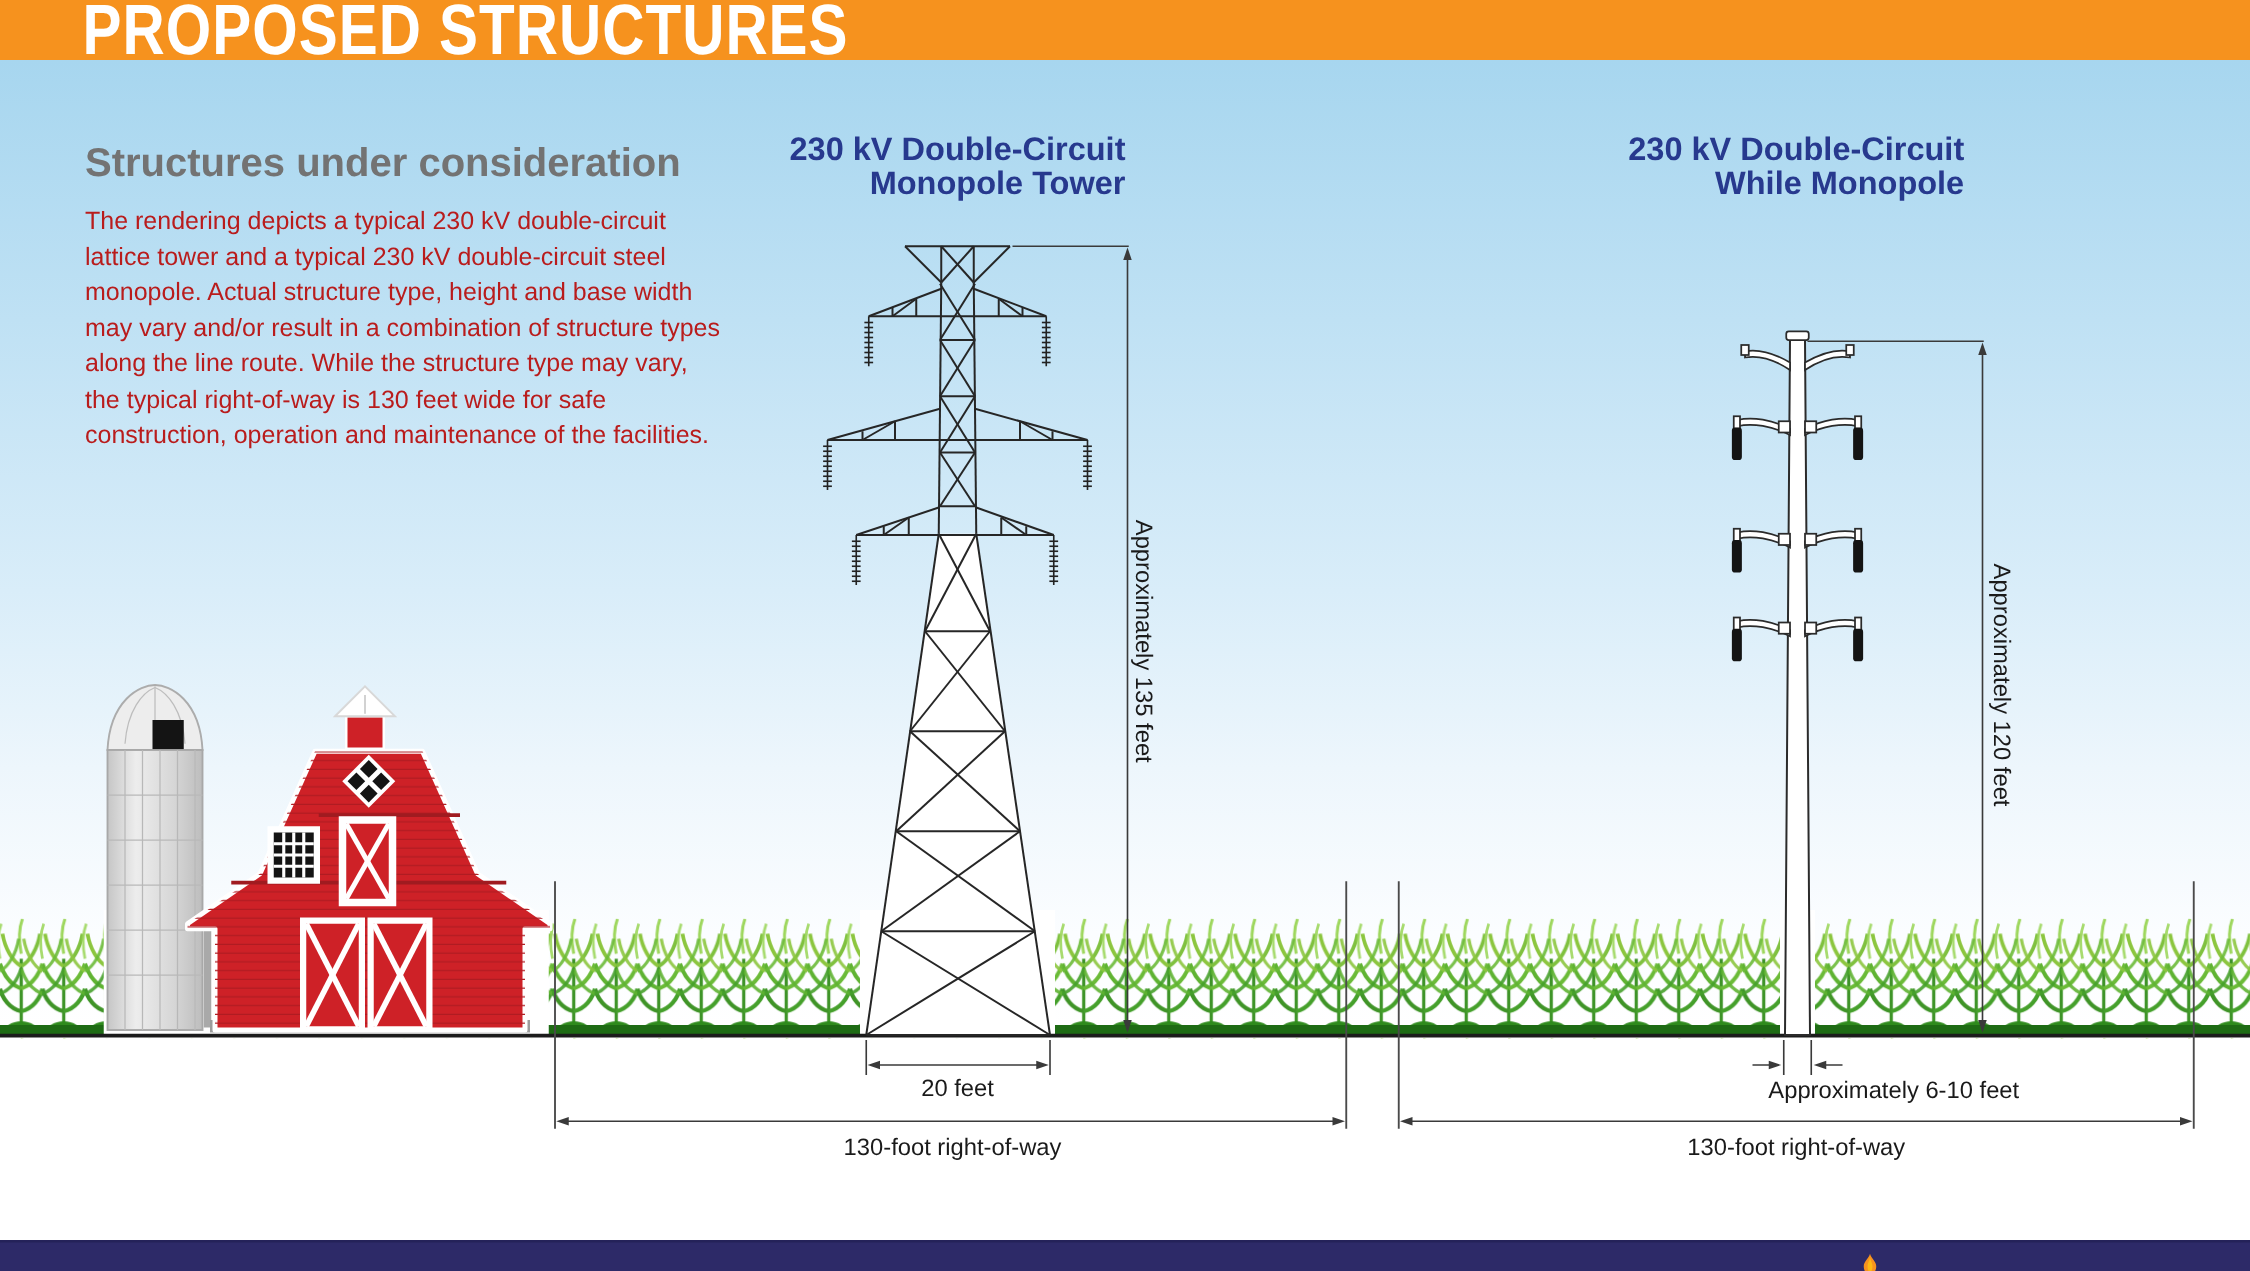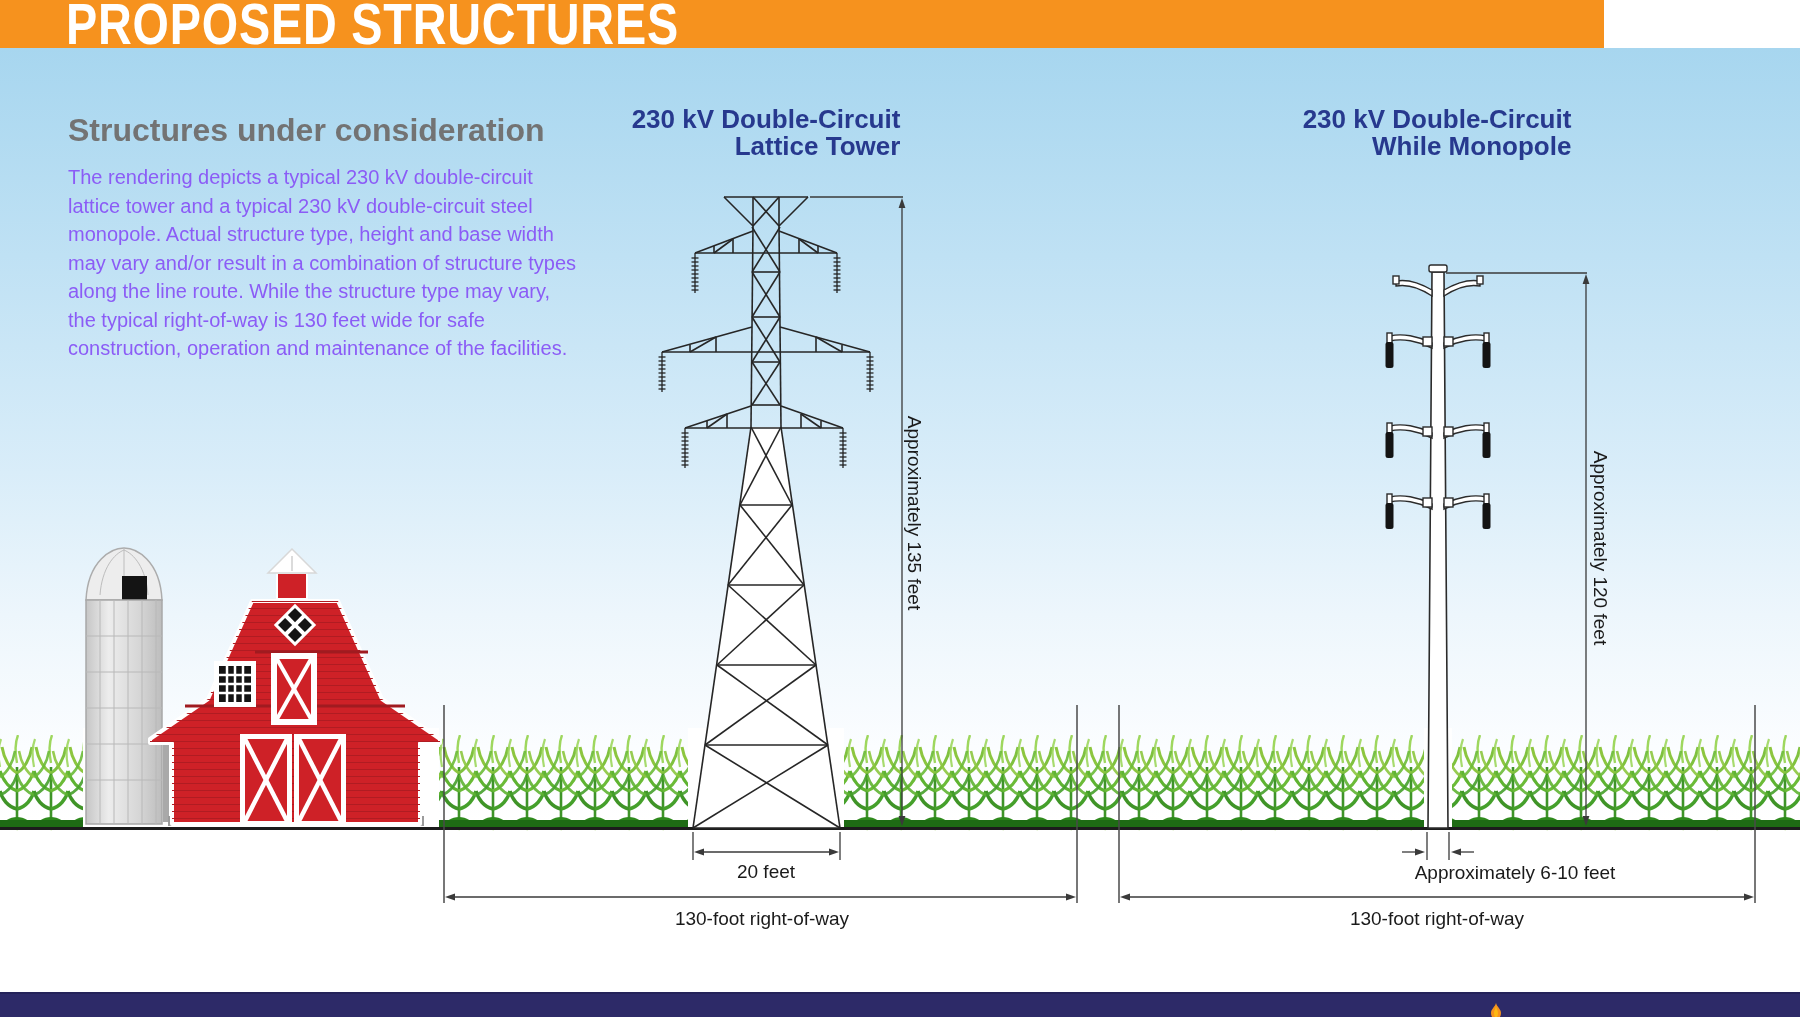--- a/index.html
+++ b/index.html
@@ -2,41 +2,41 @@
 <html><head>
 <meta charset="utf-8">
 <style>
   html,body{margin:0;padding:0;}
   .page{
     position:relative; width:1800px; height:1017px; overflow:hidden;
     background:#ffffff;
     font-family:"Liberation Sans", sans-serif;
   }
   .header{
-    position:absolute; left:0; top:0; width:1604px; height:48px;
+    position:absolute; left:0; top:0; width:1800px; height:48px;
     background:#F6921E; display:flex; align-items:center;
   }
   .header-title{
     display:inline-block; margin-left:66px;
     color:#ffffff; font-weight:700; font-size:57px; letter-spacing:1px;
     transform:scaleX(0.82); transform-origin:0 50%;
     white-space:nowrap; line-height:44px;
   }
   .sky{
     position:absolute; left:0; top:48px; width:1800px; height:944px;
     background:linear-gradient(to bottom,
       #A7D6EF 0%, #BFE1F4 22%, #D9EDF9 45%, #EDF6FC 60%, #FBFDFF 74%, #FFFFFF 82%, #FFFFFF 100%);
   }
   .scene{position:absolute; left:0; top:0; width:1800px; height:1017px;}
   .intro{position:absolute; left:68px; top:112px; width:520px;}
   .intro h2{
     margin:0 0 14px 0; font-size:32px; font-weight:700; color:#737373; letter-spacing:0;
   }
   .intro p{
-    margin:0; width:512px; font-size:20px; line-height:28.5px; color:#8b5cf6;
+    margin:0; width:512px; font-size:20px; line-height:28.5px; color:#b91c1c;
   }
   .struct-label{
     position:absolute; top:106px; transform:translateX(-50%);
     text-align:right; color:#27398E; font-size:26px; font-weight:700; line-height:27px;
     white-space:nowrap;
   }
   .label-lattice{left:766px;}
   .label-monopole{left:1437px;}
   .ann{
     position:absolute; transform:translate(-50%,-50%);
@@ -360,21 +360,21 @@
     </g>
   </svg>
 
   <div class="intro">
     <h2>Structures under consideration</h2>
     <p>The rendering depicts a typical 230 kV double-circuit lattice tower and a typical 230 kV double-circuit steel monopole. Actual structure type, height and base width may vary and/or result in a combination of structure types along the line route. While the structure type may vary, the typical right-of-way is 130 feet wide for safe construction, operation and maintenance of the facilities.</p>
   </div>
 
   <div class="struct-label label-lattice">
     <div>230 kV Double-Circuit</div>
-    <div>Lattice Tower</div>
+    <div>Monopole Tower</div>
   </div>
   <div class="struct-label label-monopole">
     <div>230 kV Double-Circuit</div>
     <div>While Monopole</div>
   </div>
 
   <div class="ann vert ann-135">Approximately 135 feet</div>
   <div class="ann vert ann-120">Approximately 120 feet</div>
   <div class="ann ann-30">20 feet</div>
   <div class="ann ann-610">Approximately 6-10 feet</div>

